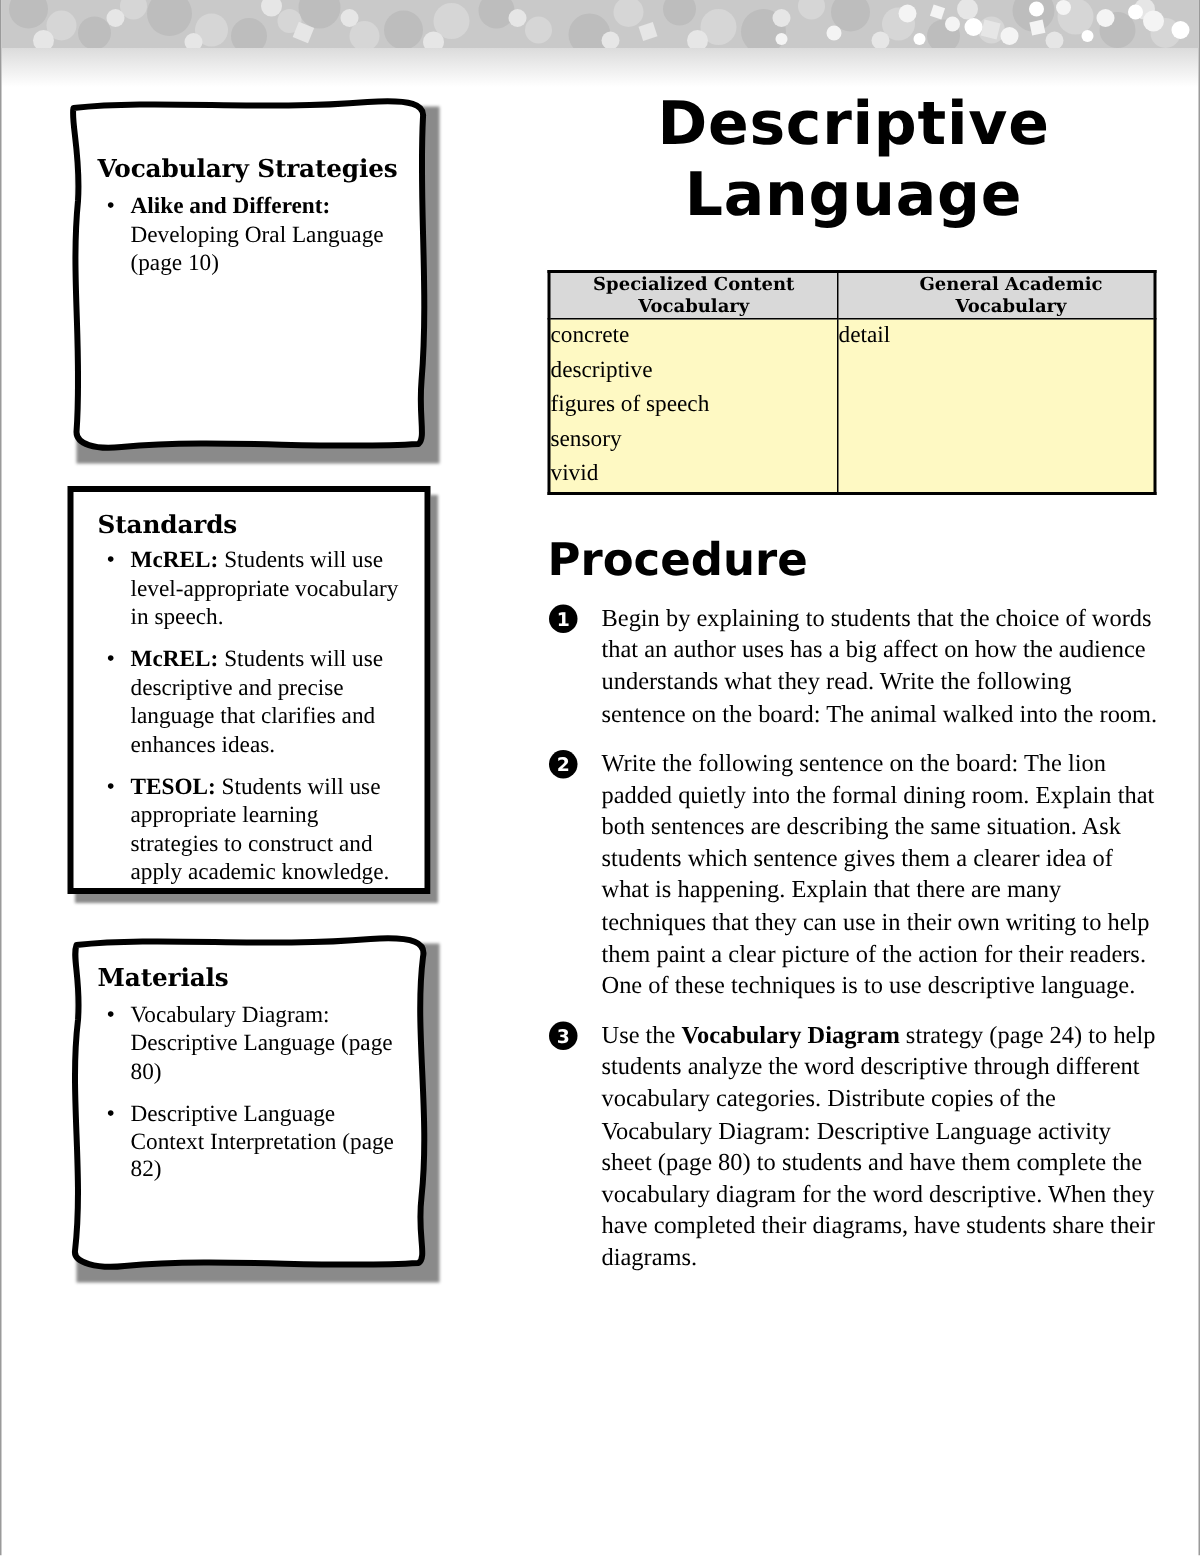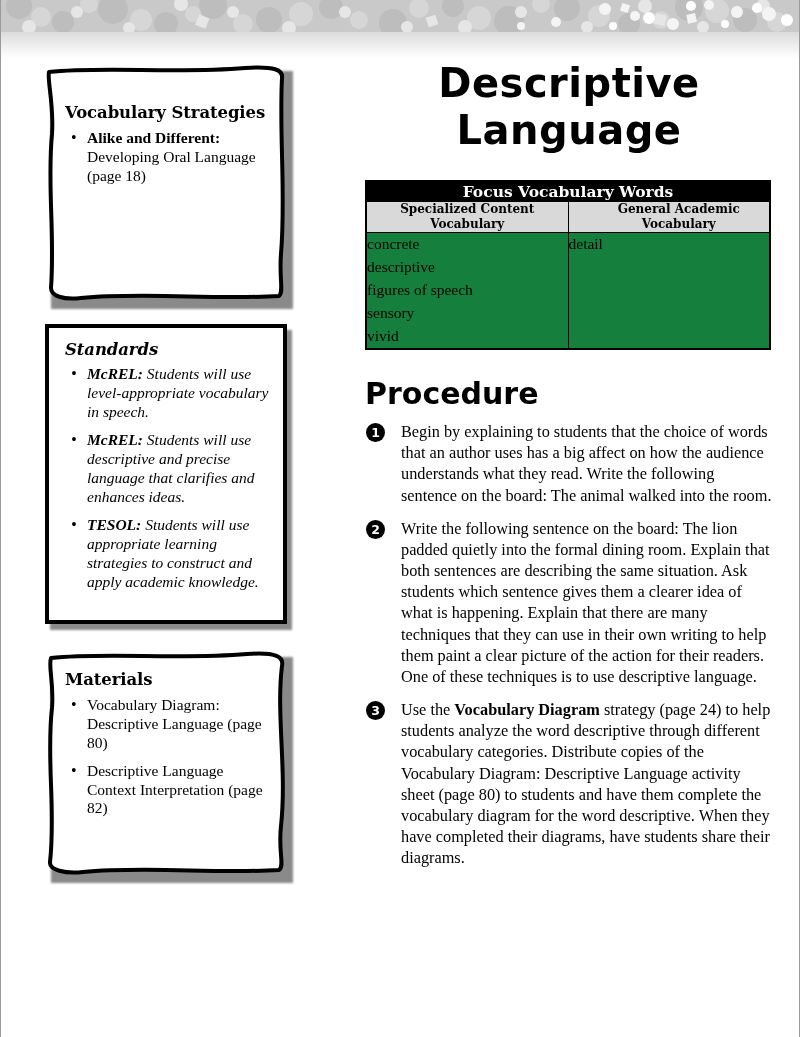--- a/index.html
+++ b/index.html
@@ -149,21 +149,21 @@
   .vocab-sub {
     background: #d9d9d9;
     text-align: center;
     font-family: "DejaVu Serif", "Liberation Serif", serif;
     font-weight: bold;
     font-size: 12px;
     line-height: 1.25;
     padding: 7px 8px 8px 8px;
   }
   .vocab-body {
-    background: #15803d;
+    background: #fef9c3;
     vertical-align: top;
     padding: 8px 10px 10px 10px;
     height: 108px;
   }
   .vocab-body ul {
     list-style: none;
     margin: 0;
     padding: 0;
   }
   .vocab-body li {
@@ -302,29 +302,29 @@
                  C10,170 2,120 7,70 C9,40 2,16 4,8 Z" fill="#ffffff" stroke="#000000" stroke-width="4" stroke-linejoin="round"></path>
       </svg>
       <div class="box-inner" style="background:transparent;border:none;padding:20px 18px 14px 20px;">
         <div class="box-title">
           <br>
           <span>Vocabulary Strategies</span>
         </div>
         <ul class="box-list">
           <li>
             <span class="b">Alike and Different:</span>
-            <span>Developing Oral Language (page 18)</span>
+            <span>Developing Oral Language (page 10)</span>
           </li>
         </ul>
       </div>
     </div>
 
     <div class="box box-rect" style="margin-top:20px;">
       <div class="box-shadow-rect"></div>
-      <div class="box-inner" style="padding:12px 14px 28px 16px;font-style:italic;">
+      <div class="box-inner" style="padding:12px 14px 0 16px;">
         <div class="box-title">Standards</div>
         <ul class="box-list">
           <li>
             <span class="b">McREL:</span>
             <span>Students will use level-appropriate vocabulary in speech.</span>
           </li>
           <li>
             <span class="b">McREL:</span>
             <span>Students will use descriptive and precise language that clarifies and enhances ideas.</span>
           </li>
@@ -362,23 +362,20 @@
   </div>
 
   <div class="right-col">
 
     <h1 class="doc-title">
       <span>Descriptive Language</span>
     </h1>
 
     <table class="vocab">
       <tbody>
-          <tr>
-        <td class="vocab-title" colspan="2">Focus Vocabulary Words</td>
-      </tr>
       <tr>
         <td class="vocab-sub" style="width:50%;">
           <span>Specialized Content</span><br>
           <span>Vocabulary</span>
         </td>
         <td class="vocab-sub" style="width:50%;padding-left:20px;">
           <span>General Academic</span><br>
           <span>Vocabulary</span>
         </td>
       </tr>

